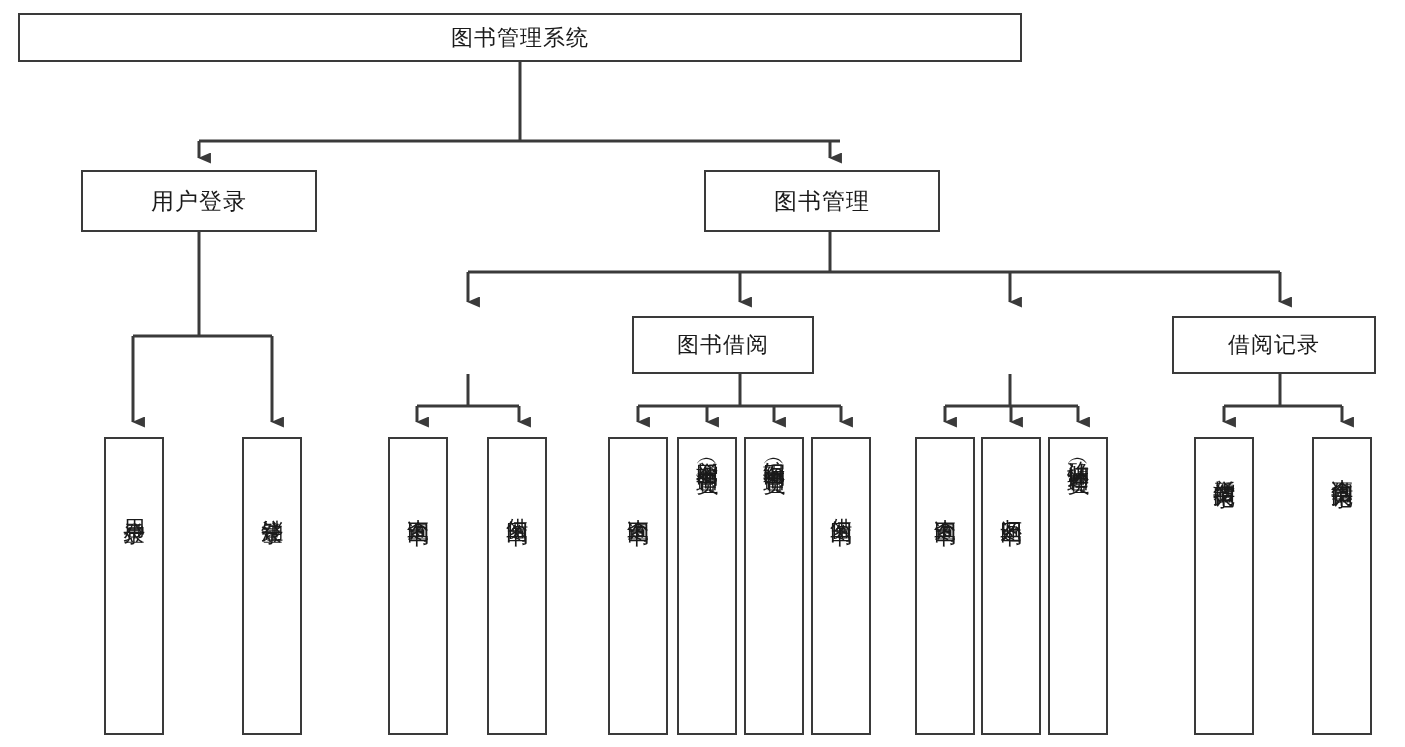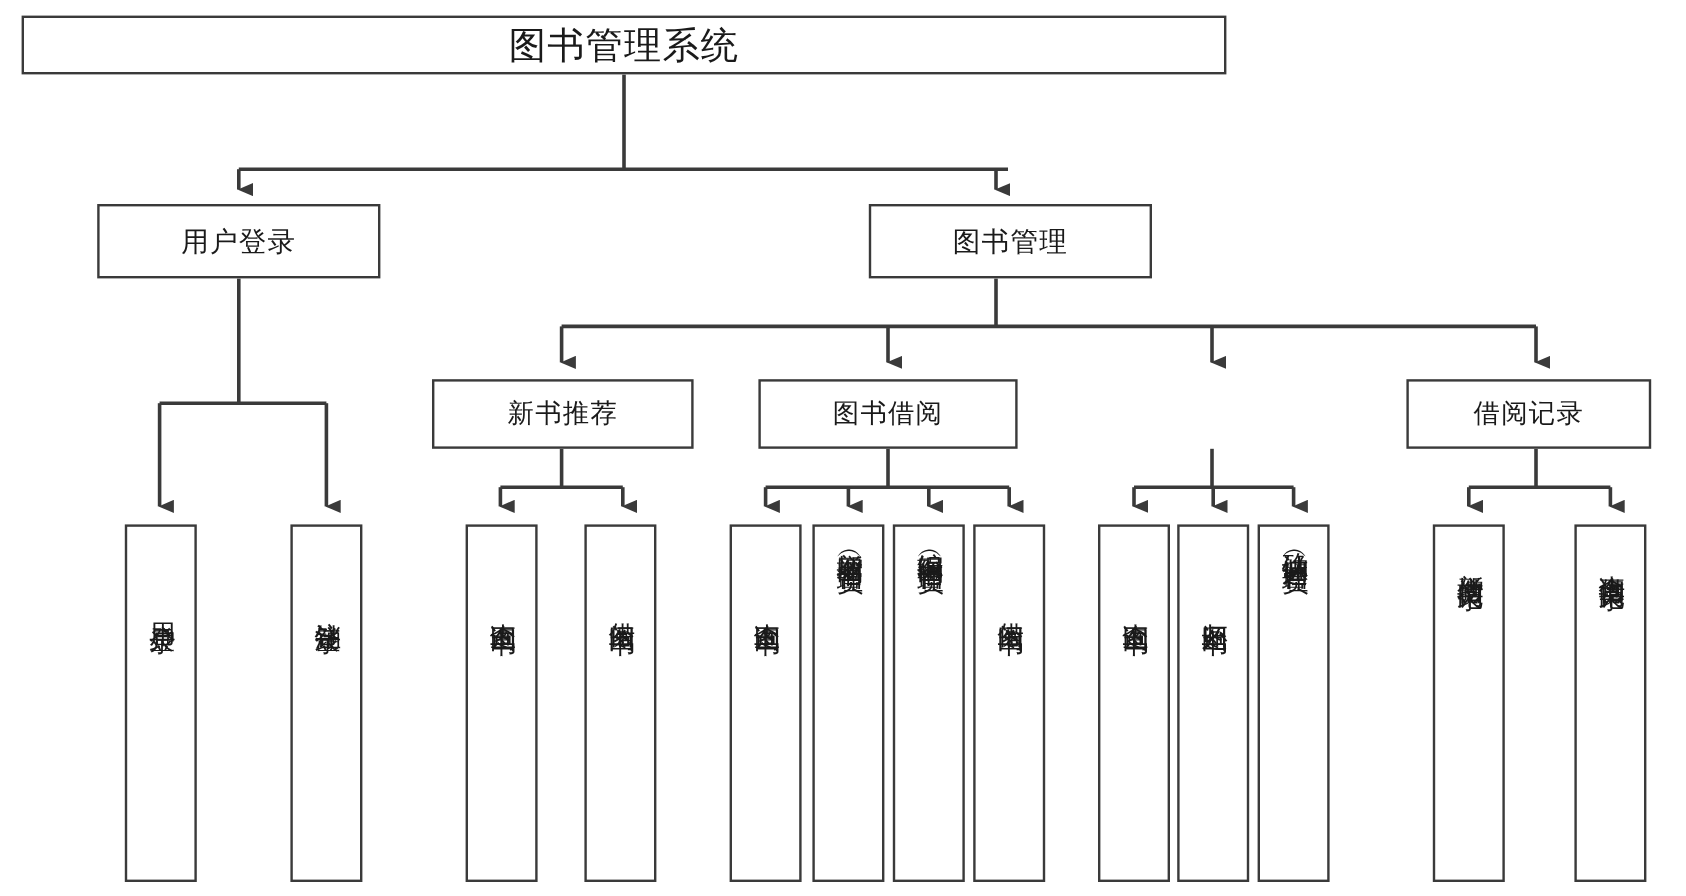--- a/index.html
+++ b/index.html
@@ -29,21 +29,21 @@
     box-sizing: border-box;
     background: #ffffff;
     border: 2px solid #3a3a3a;
     display: flex;
     align-items: center;
     justify-content: center;
     color: #1a1a1a;
     z-index: 2;
   }
   .node.root {
-    font-size: 31px;
+    font-size: 22px;
     letter-spacing: 1px;
   }
   .node.lvl1 {
     font-size: 23px;
     letter-spacing: 1px;
   }
   .node.lvl2 {
     font-size: 22px;
     letter-spacing: 1px;
   }
@@ -132,29 +132,26 @@
   </svg>
 
   <div class="node root" style="left:18px; top:13px; width:1004px; height:49px;">
     <span class="htext">图书管理系统</span>
   </div>
 
   <div class="node lvl1" style="left:81px; top:170px; width:236px; height:62px;">
     <span class="htext">用户登录</span>
   </div>
 
-  <div class="node lvl1" style="left:724px; top:170px; width:236px; height:62px;">
+  <div class="node lvl1" style="left:704px; top:170px; width:236px; height:62px;">
     <span class="htext">图书管理</span>
   </div>
 
-  <div class="node lvl2" style="left:360px; top:316px; width:218px; height:58px;">
-    <span class="htext">新书推荐</span>
-  </div>
-
-  <div class="node lvl2" style="left:632px; top:316px; width:216px; height:58px;">
+
+  <div class="node lvl2" style="left:632px; top:316px; width:182px; height:58px;">
     <span class="htext">图书借阅</span>
   </div>
 
 
   <div class="node lvl2" style="left:1172px; top:316px; width:204px; height:58px;">
     <span class="htext">借阅记录</span>
   </div>
 
   <div class="node leaf" style="left:104px; top:437px; width:60px; height:298px; padding-top:62px;">
     <span class="vtext">用户登录</span>

